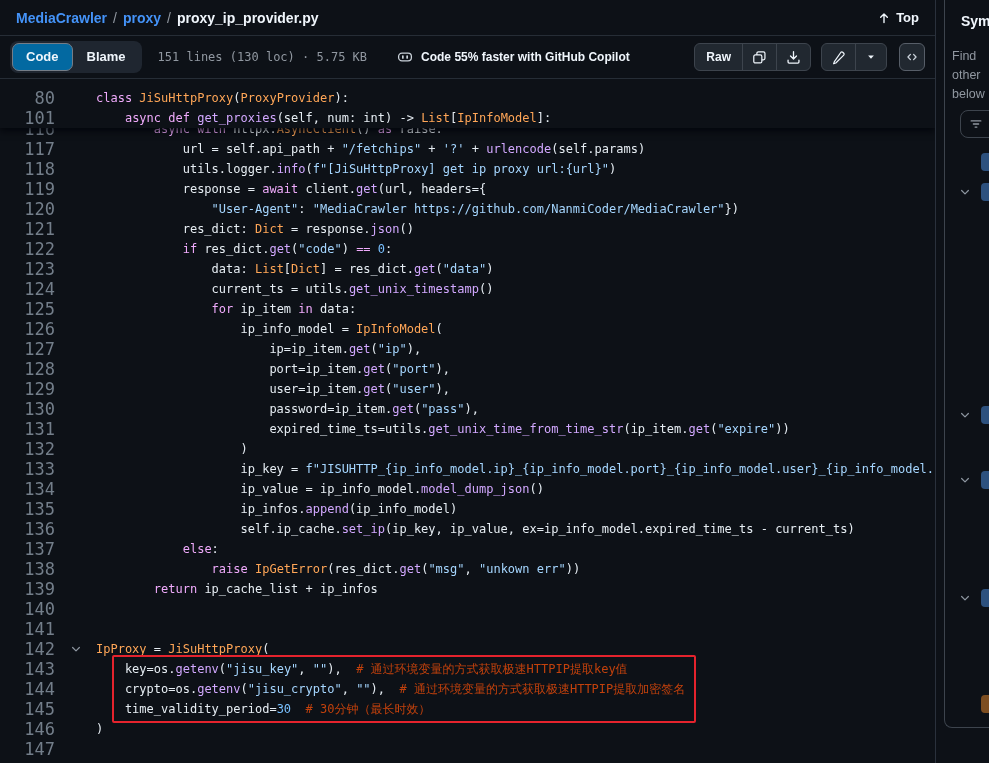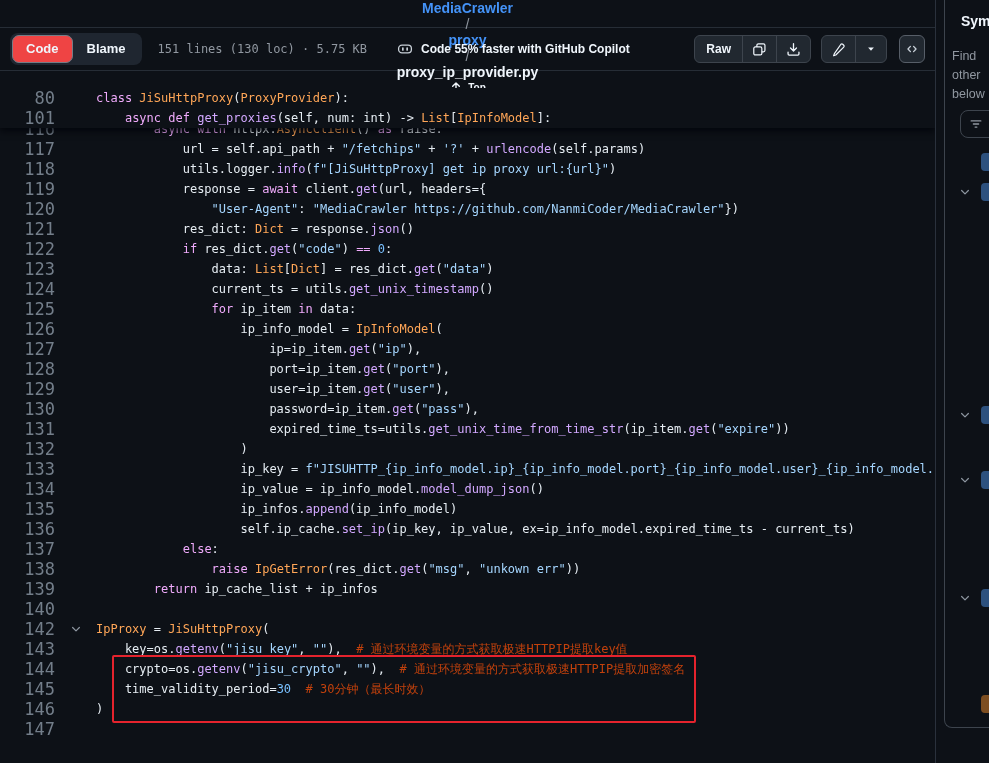--- a/index.html
+++ b/index.html
@@ -3,36 +3,36 @@
 <meta charset="utf-8">
 <style>
   * { margin:0; padding:0; box-sizing:border-box; }
   html,body { width:989px; height:763px; overflow:hidden; background:#0d1117;
     font-family:"Liberation Sans", sans-serif; color:#e6edf3; position:relative; }
 
   
   .code-panel { position:absolute; left:0; top:0; width:936px; height:763px;
     border-right:1px solid #2a313c; background:#0d1117; }
 
-  .crumb-row { height:28px; border-bottom:1px solid #262d36; display:flex;
-    align-items:center; padding:0 16px; font-size:14px;flex-direction:column; }
+  .crumb-row { height:36px; border-bottom:1px solid #262d36; display:flex;
+    align-items:center; padding:0 16px; font-size:14px; }
   .crumb-row a { color:#4493f8; text-decoration:none; font-weight:600; cursor:pointer; }
   .crumb-sep { color:#9198a1; margin:0 6px; font-weight:400; }
   .crumb-file { color:#f0f6fc; font-weight:700; }
   .crumb-spacer { flex:1; }
-  .top-btn { display:flex; align-items:center; gap:5px; color:#f0f6fc; font-size:10px;
+  .top-btn { display:flex; align-items:center; gap:5px; color:#f0f6fc; font-size:13px;
     font-weight:600; cursor:pointer; }
 
   .tool-row { height:43px; border-bottom:1px solid #262d36; display:flex;
     align-items:center; padding:0 10px; }
   .seg { display:flex; align-items:center; background:#1f2630; border-radius:8px;
     padding:2px; height:32px; }
   .seg-btn { font-size:13px; font-weight:600; color:#f0f6fc; padding:4px 13px;
     border-radius:7px; cursor:pointer; border:1px solid transparent; line-height:18px; }
-  .seg-btn.active { background:#ef4444; border-color:#757d87;text-align:right; }
+  .seg-btn.active { background:#0369a1; border-color:#757d87;text-align:right; }
   .file-info { margin-left:16px; color:#9198a1; font:12px "DejaVu Sans Mono", monospace; }
   .copilot { display:flex; align-items:center; gap:8px; margin-left:30px;
     color:#f0f6fc; font-size:12px; font-weight:700; cursor:pointer; }
   .tool-spacer { flex:1; }
   .btn-group { display:flex; align-items:stretch; height:28px; border:1px solid #3d444d;
     border-radius:6px; background:#212830; overflow:hidden; }
   .btn-group + .btn-group { margin-left:10px; }
   .bg-cell { display:flex; align-items:center; justify-content:center; padding:0 9px;
     cursor:pointer; color:#f0f6fc; }
   .bg-cell + .bg-cell { border-left:1px solid #3d444d; }
@@ -172,20 +172,21 @@
         <div class="line"><span class="ln">131</span><span class="fold"></span><pre class="src"><span class="tk-p">                        expired_time_ts=utils.</span><span class="tk-f">get_unix_time_from_time_str</span><span class="tk-p">(ip_item.</span><span class="tk-f">get</span><span class="tk-p">(</span><span class="tk-s">"expire"</span><span class="tk-p">))</span></pre></div>
         <div class="line"><span class="ln">132</span><span class="fold"></span><pre class="src"><span class="tk-p">                    )</span></pre></div>
         <div class="line"><span class="ln">133</span><span class="fold"></span><pre class="src"><span class="tk-p">                    ip_key = </span><span class="tk-s">f"JISUHTTP_{ip_info_model.ip}_{ip_info_model.port}_{ip_info_model.user}_{ip_info_model.password}"</span></pre></div>
         <div class="line"><span class="ln">134</span><span class="fold"></span><pre class="src"><span class="tk-p">                    ip_value = ip_info_model.</span><span class="tk-f">model_dump_json</span><span class="tk-p">()</span></pre></div>
         <div class="line"><span class="ln">135</span><span class="fold"></span><pre class="src"><span class="tk-p">                    ip_infos.</span><span class="tk-f">append</span><span class="tk-p">(ip_info_model)</span></pre></div>
         <div class="line"><span class="ln">136</span><span class="fold"></span><pre class="src"><span class="tk-p">                    self.ip_cache.</span><span class="tk-f">set_ip</span><span class="tk-p">(ip_key, ip_value, ex=ip_info_model.expired_time_ts - current_ts)</span></pre></div>
         <div class="line"><span class="ln">137</span><span class="fold"></span><pre class="src"><span class="tk-p">            </span><span class="tk-k">else</span><span class="tk-p">:</span></pre></div>
         <div class="line"><span class="ln">138</span><span class="fold"></span><pre class="src"><span class="tk-p">                </span><span class="tk-k">raise</span><span class="tk-p"> </span><span class="tk-c">IpGetError</span><span class="tk-p">(res_dict.</span><span class="tk-f">get</span><span class="tk-p">(</span><span class="tk-s">"msg"</span><span class="tk-p">, </span><span class="tk-s">"unkown err"</span><span class="tk-p">))</span></pre></div>
         <div class="line"><span class="ln">139</span><span class="fold"></span><pre class="src"><span class="tk-p">        </span><span class="tk-k">return</span><span class="tk-p"> ip_cache_list + ip_infos</span></pre></div>
         <div class="line"><span class="ln">140</span><span class="fold"></span><pre class="src"></pre></div>
+        <div class="line"><span class="ln">141</span><span class="fold"></span><pre class="src"></pre></div>
         <div class="line"><span class="ln">142</span><span class="fold"><svg width="12" height="12" viewBox="0 0 16 16" fill="none" stroke="currentColor" stroke-width="1.6" stroke-linecap="round" stroke-linejoin="round">
               <path d="M3.5 6 8 10.5 12.5 6"></path>
             </svg></span><pre class="src"><span class="tk-c">IpProxy</span><span class="tk-p"> = </span><span class="tk-c">JiSuHttpProxy</span><span class="tk-p">(</span></pre></div>
         <div class="line"><span class="ln">143</span><span class="fold"></span><pre class="src"><span class="tk-p">    key=os.</span><span class="tk-f">getenv</span><span class="tk-p">(</span><span class="tk-s">"jisu_key"</span><span class="tk-p">, </span><span class="tk-s">""</span><span class="tk-p">),  </span><span class="tk-m"># 通过环境变量的方式获取极速HTTPIP提取key值</span></pre></div>
         <div class="line"><span class="ln">144</span><span class="fold"></span><pre class="src"><span class="tk-p">    crypto=os.</span><span class="tk-f">getenv</span><span class="tk-p">(</span><span class="tk-s">"jisu_crypto"</span><span class="tk-p">, </span><span class="tk-s">""</span><span class="tk-p">),  </span><span class="tk-m"># 通过环境变量的方式获取极速HTTPIP提取加密签名</span></pre></div>
         <div class="line"><span class="ln">145</span><span class="fold"></span><pre class="src"><span class="tk-p">    time_validity_period=</span><span class="tk-n">30</span><span class="tk-p">  </span><span class="tk-m"># 30分钟（最长时效）</span></pre></div>
         <div class="line"><span class="ln">146</span><span class="fold"></span><pre class="src"><span class="tk-p">)</span></pre></div>
         <div class="line"><span class="ln">147</span><span class="fold"></span><pre class="src"></pre></div>
       </div>
     <div class="sticky" id="sticky-lines">

